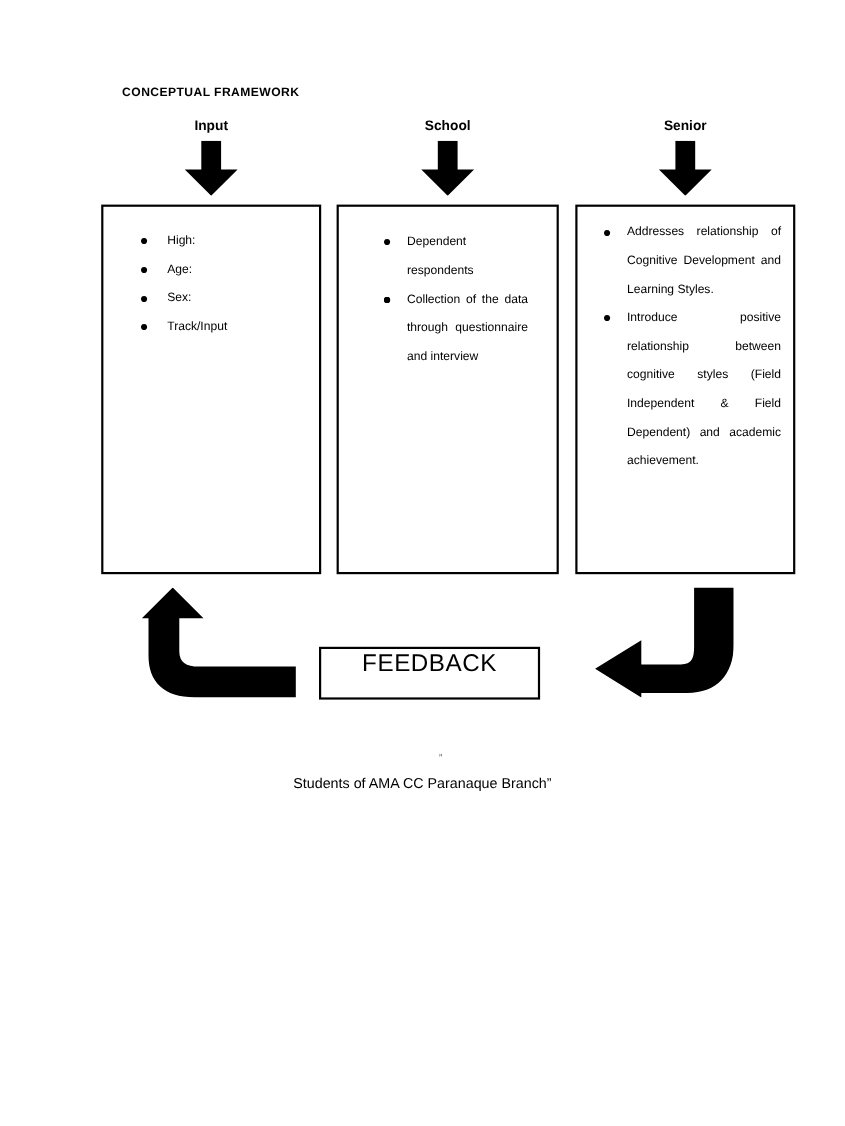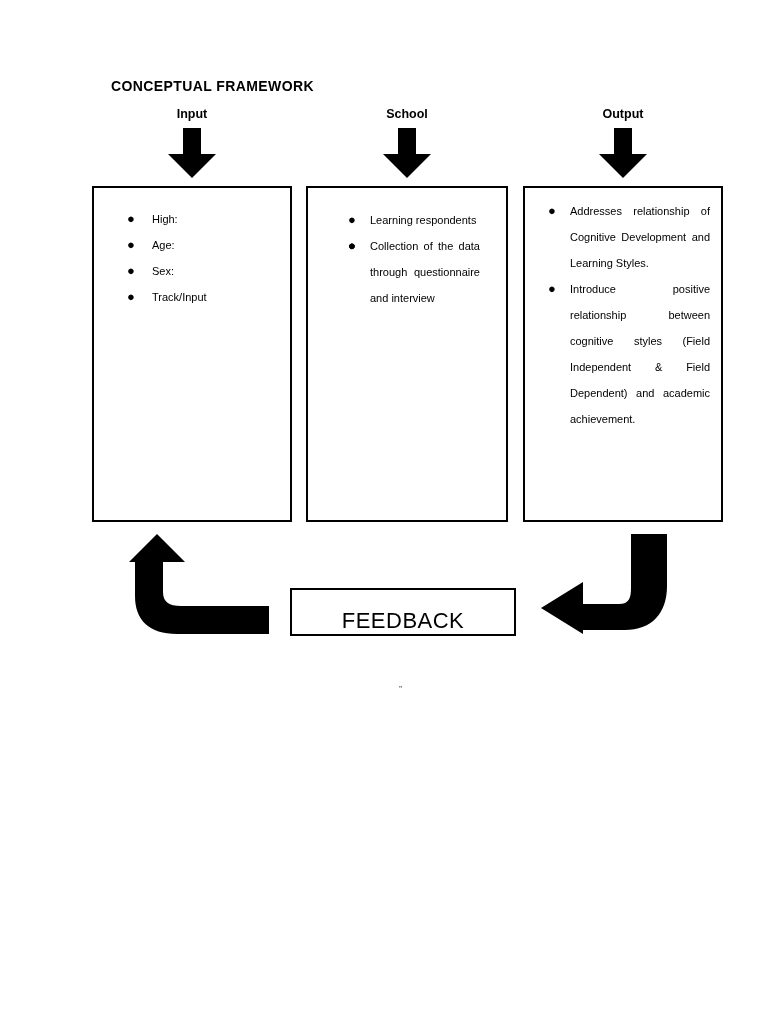--- a/index.html
+++ b/index.html
@@ -19,21 +19,21 @@
   .page {
     position: absolute;
     inset: 0;
   }
 
   
   .framework-title {
     position: absolute;
     left: 111px;
     top: 78px;
-    font-size: 14px;
+    font-size: 11px;
     font-weight: bold;
     letter-spacing: 0.4px;
     white-space: nowrap;
   }
 
   
   .col-header {
     position: absolute;
     top: 107px;
     font-size: 12.5px;
@@ -144,27 +144,27 @@
     width: 126px;
     height: 100px;
   }
   .feedback-arrow-left svg,
   .feedback-arrow-right svg { display: block; width: 100%; height: 100%; }
 
   .feedback-box {
     position: absolute;
     left: 290px;
     top: 588px;
-    width: 226px;
+    width: 201px;
     height: 48px;
     border: 2px solid #000000;
     box-sizing: border-box;
     background: #ffffff;
     display: flex;
-    align-items: flex-end;
+    align-items: flex-start;
     justify-content: center;
   }
   .feedback-label {
     font-size: 22px;
     letter-spacing: 0.5px;
   }
 
   
   .stray-quote {
     position: absolute;
@@ -186,21 +186,21 @@
 </style>
 </head>
 <body>
 
 <div class="page">
 
   <div class="framework-title">CONCEPTUAL FRAMEWORK</div>
 
   <div class="col-header c0">Input</div>
   <div class="col-header c1">School</div>
-  <div class="col-header c2">Output</div>
+  <div class="col-header c2">Senior</div>
 
   <div class="down-arrow c0">
     <svg viewBox="0 0 56 50" xmlns="http://www.w3.org/2000/svg">
       <path d="M19,0 L37,0 L37,26 L52,26 L28,50 L4,26 L19,26 Z" fill="#000000"></path>
     </svg>
   </div>
   <div class="down-arrow c1">
     <svg viewBox="0 0 56 50" xmlns="http://www.w3.org/2000/svg">
       <path d="M19,0 L37,0 L37,26 L52,26 L28,50 L4,26 L19,26 Z" fill="#000000"></path>
     </svg>
@@ -229,21 +229,21 @@
         <span class="dot">●</span>
         <span>Track/Input</span>
       </li>
     </ul>
   </div>
 
   <div class="frame-box c1">
     <ul class="bullet-list list-process">
       <li class="bullet-item">
         <span class="dot">●</span>
-        <span>Learning respondents</span>
+        <span>Dependent respondents</span>
       </li>
       <li class="bullet-item">
         <span class="dot">●</span>
       </li>
       <li class="bullet-item">
         <span class="dot">●</span>
       </li>
       <li class="bullet-item">
         <span class="dot">●</span>
         <span>Collection of the data through questionnaire and interview</span>
@@ -282,15 +282,16 @@
                L78,70 C88,70 90,64 90,54 Z" fill="#000000"></path>
     </svg>
   </div>
 
   <div class="feedback-box">
     <span class="feedback-label">FEEDBACK</span>
   </div>
 
   <div class="stray-quote">”</div>
   <div class="caption">
+    <span class="caption-line">Students of AMA CC Paranaque Branch”</span>
   </div>
 
 </div>
 
 </body></html>

